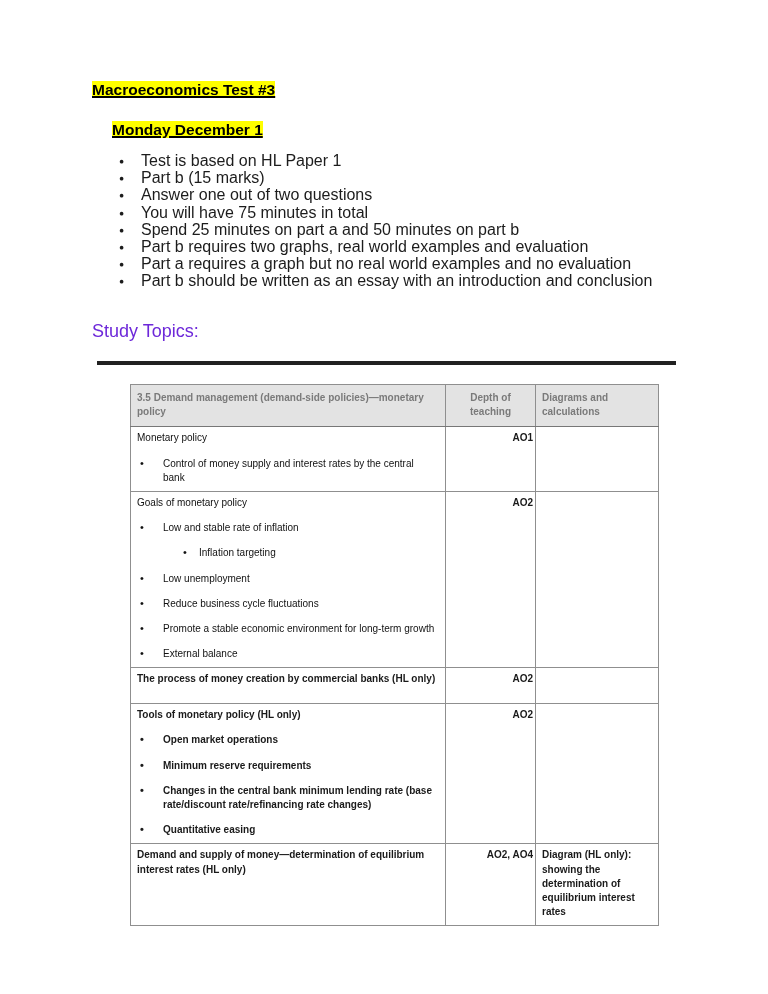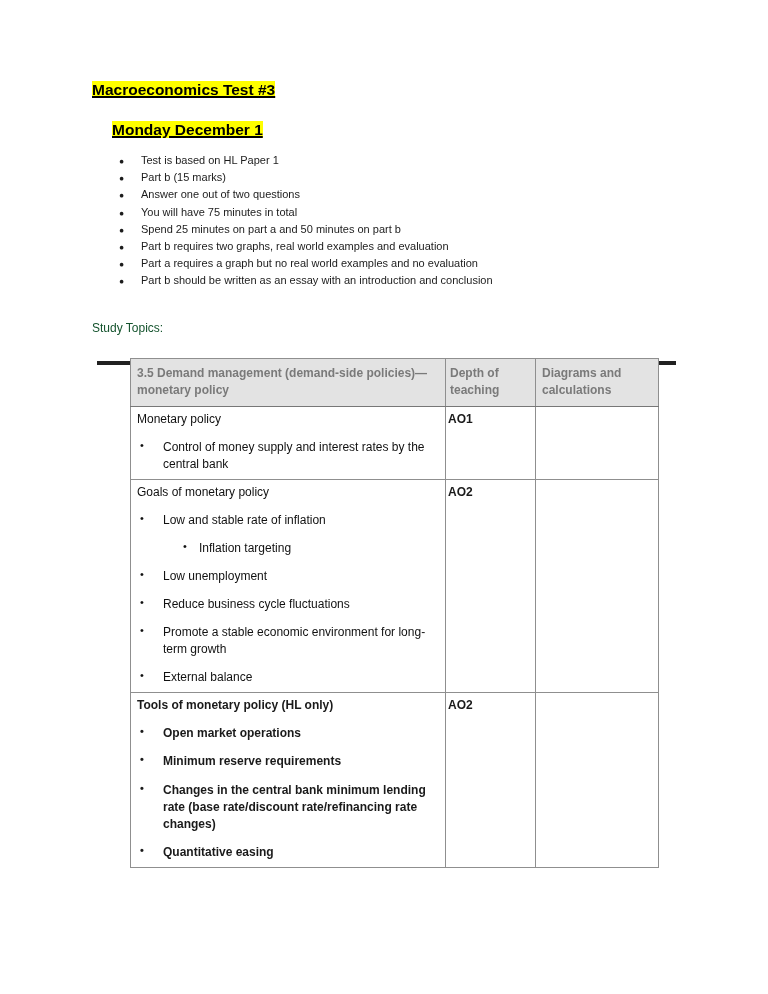--- a/index.html
+++ b/index.html
@@ -14,51 +14,51 @@
     display:inline; background:#ffff00; color:#000;
     font-size:15.5px; font-weight:bold; line-height:21px;
     text-decoration:underline; text-decoration-thickness:2px;
   }
   .title-pos { top:79px; }
   .date-pos  { top:119px;padding-left:20px; }
 
   
   .doc-list { position:absolute; left:113px; top:152px; list-style:none; }
   .doc-list li {
-    position:relative; padding-left:28px; font-size:11px;
+    position:relative; padding-left:28px; font-size:16px;
     line-height:17.2px; color:#1c1c1c; white-space:nowrap;
   }
   .doc-list li::before {
     content:"●"; position:absolute; left:6px; top:1px; font-size:8.5px; color:#1c1c1c;
   }
 
-  .study-topics { position:absolute; left:92px; top:321px; font-size:12px; color:#14532d; }
+  .study-topics { position:absolute; left:92px; top:321px; font-size:18px; color:#6d28d9; }
 
   
   .rule { position:absolute; left:97px; top:361px; width:579px; height:4px; background:#212121; }
 
   
   .topics-table {
-    position:absolute; left:130px; top:358px; width:528px;
+    position:absolute; left:130px; top:384px; width:528px;
     border-collapse:collapse; table-layout:fixed;
-    font-size:12px; color:#1a1a1a;
+    font-size:10px; color:#1a1a1a;
   }
   .topics-table col.c1 { width:315px; }
   .topics-table col.c2 { width:90px; }
   .topics-table col.c3 { width:123px; }
   .topics-table th, .topics-table td {
     border:1px solid #8f8f8f; vertical-align:top;
     padding:4px 8px 6px 6px; line-height:1.42;
   }
   .topics-table thead th {
     background:#e3e3e3; color:#7a7a7a; font-weight:bold;
     text-align:left; border-bottom:1px solid #777777; padding-top:6px; padding-bottom:7px;
   }
-  .topics-table th.depth-h { padding-left:4px; padding-right:4px; }
-  td.depth { text-align:left; font-weight:bold; padding-left:2px; padding-right:2px; }
+  .topics-table th.depth-h { text-align:center; padding-left:4px; padding-right:4px; }
+  td.depth { text-align:right; font-weight:bold; padding-left:2px; padding-right:2px; }
   td.diagrams { font-weight:bold; }
   .topic { line-height:1.42; }
   tr.hl-row .topic, tr.hl-row .tbullet { font-weight:bold; }
   tr.sl-row .topic, tr.sl-row .tbullet { font-weight:normal; color:#111; }
   .tbullet { position:relative; margin-top:11px; padding-left:26px; }
   .tbullet::before { content:"•"; position:absolute; left:3px; top:-1px; font-size:11px; }
   .tbullet.lvl2 { padding-left:62px; }
   .tbullet.lvl2::before { left:46px; }
   tr.row-min td { height:36px; }
   tr.row-r1 td { height:50px; }
@@ -120,27 +120,41 @@
           <div class="tbullet lvl1">Low and stable rate of inflation</div>
           <div class="tbullet lvl2">Inflation targeting</div>
           <div class="tbullet lvl1">Low unemployment</div>
           <div class="tbullet lvl1">Reduce business cycle fluctuations</div>
           <div class="tbullet lvl1">Promote a stable economic environment for long-term growth</div>
           <div class="tbullet lvl1">External balance</div>
         </td>
         <td class="depth">AO2</td>
         <td class="diagrams"></td>
       </tr>
+      <tr class="hl-row row-min">
+        <td>
+          <div class="topic">The process of money creation by commercial banks (HL only)</div>
+        </td>
+        <td class="depth">AO2</td>
+        <td class="diagrams"></td>
+      </tr>
       <tr class="hl-row">
         <td>
           <div class="topic">Tools of monetary policy (HL only)</div>
           <div class="tbullet lvl1">Open market operations</div>
           <div class="tbullet lvl1">Minimum reserve requirements</div>
           <div class="tbullet lvl1">Changes in the central bank minimum lending rate (base rate/discount rate/refinancing rate changes)</div>
           <div class="tbullet lvl1">Quantitative easing</div>
         </td>
         <td class="depth">AO2</td>
         <td class="diagrams"></td>
       </tr>
+      <tr class="hl-row row-r5">
+        <td>
+          <div class="topic">Demand and supply of money—determination of equilibrium interest rates (HL only)</div>
+        </td>
+        <td class="depth">AO2, AO4</td>
+        <td class="diagrams">Diagram (HL only): showing the determination of equilibrium interest rates</td>
+      </tr>
     </tbody>
   </table>
 
 </div>
 
 </body></html>

